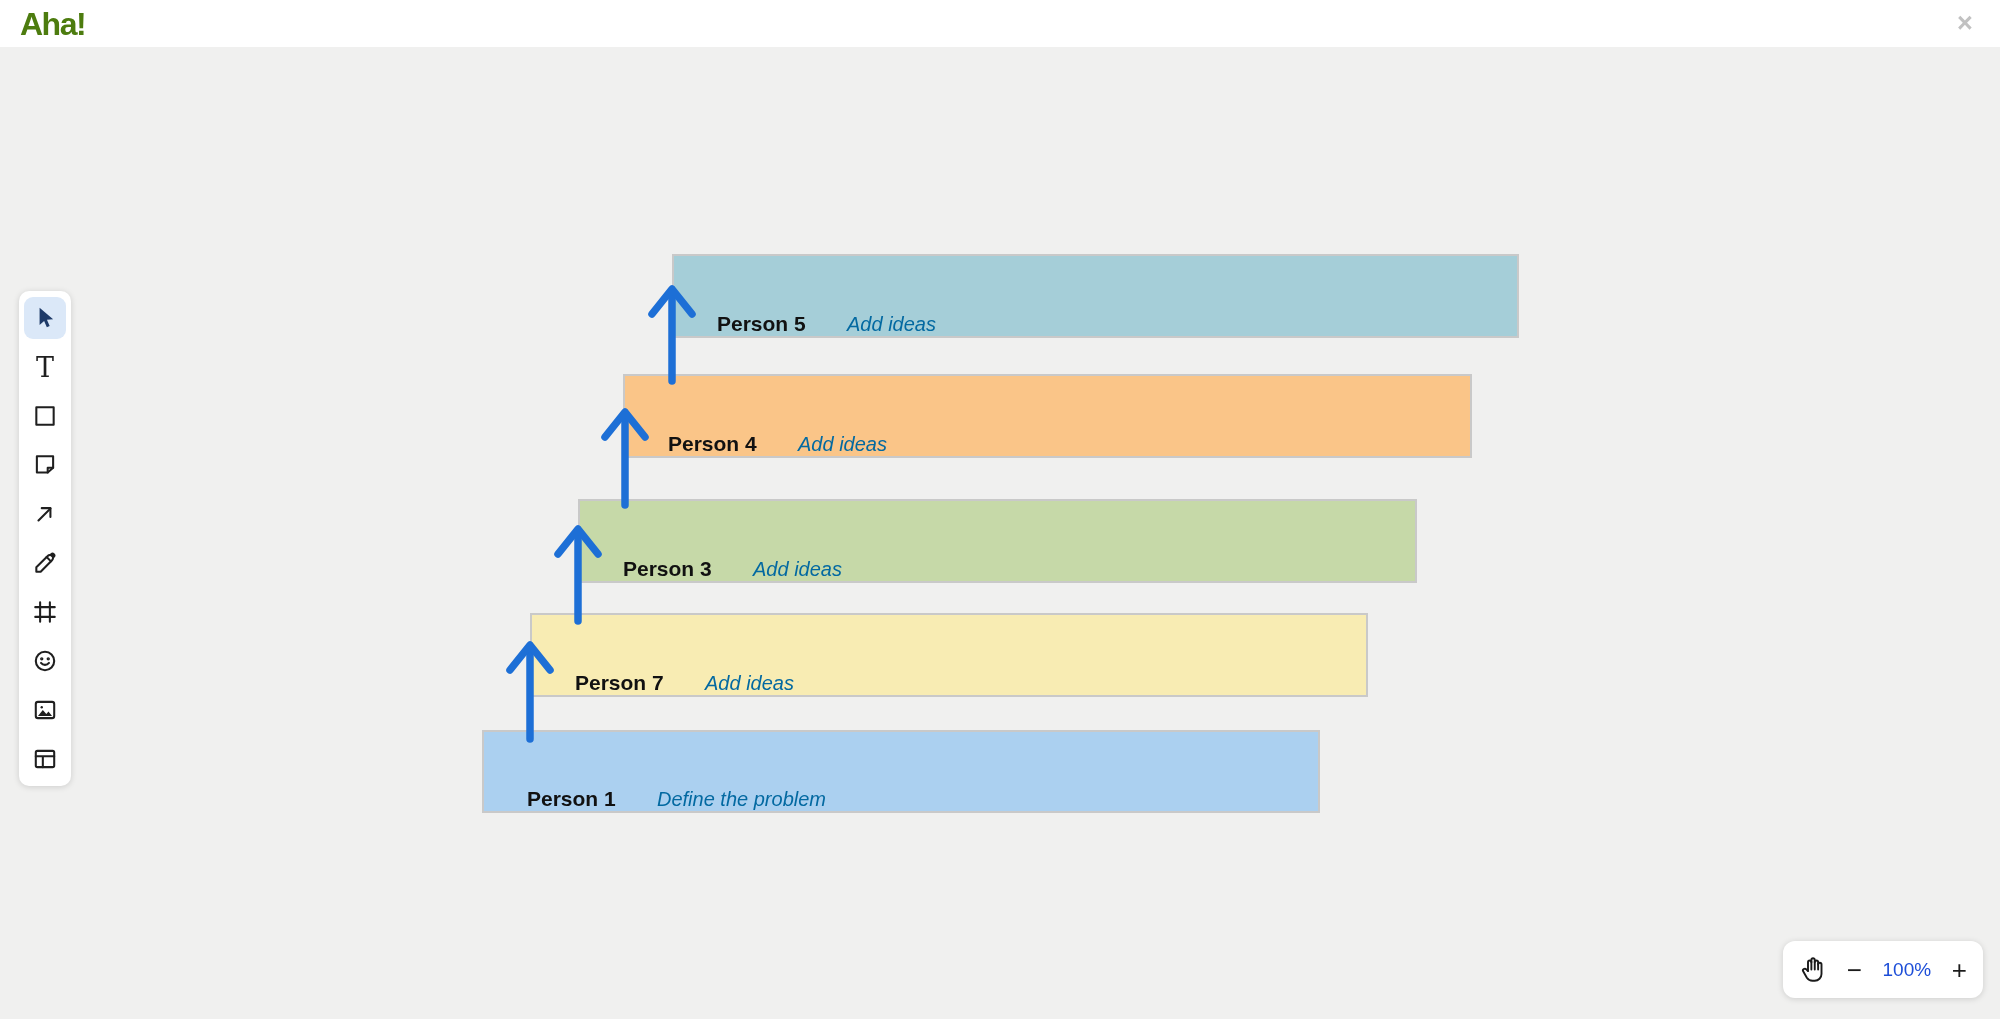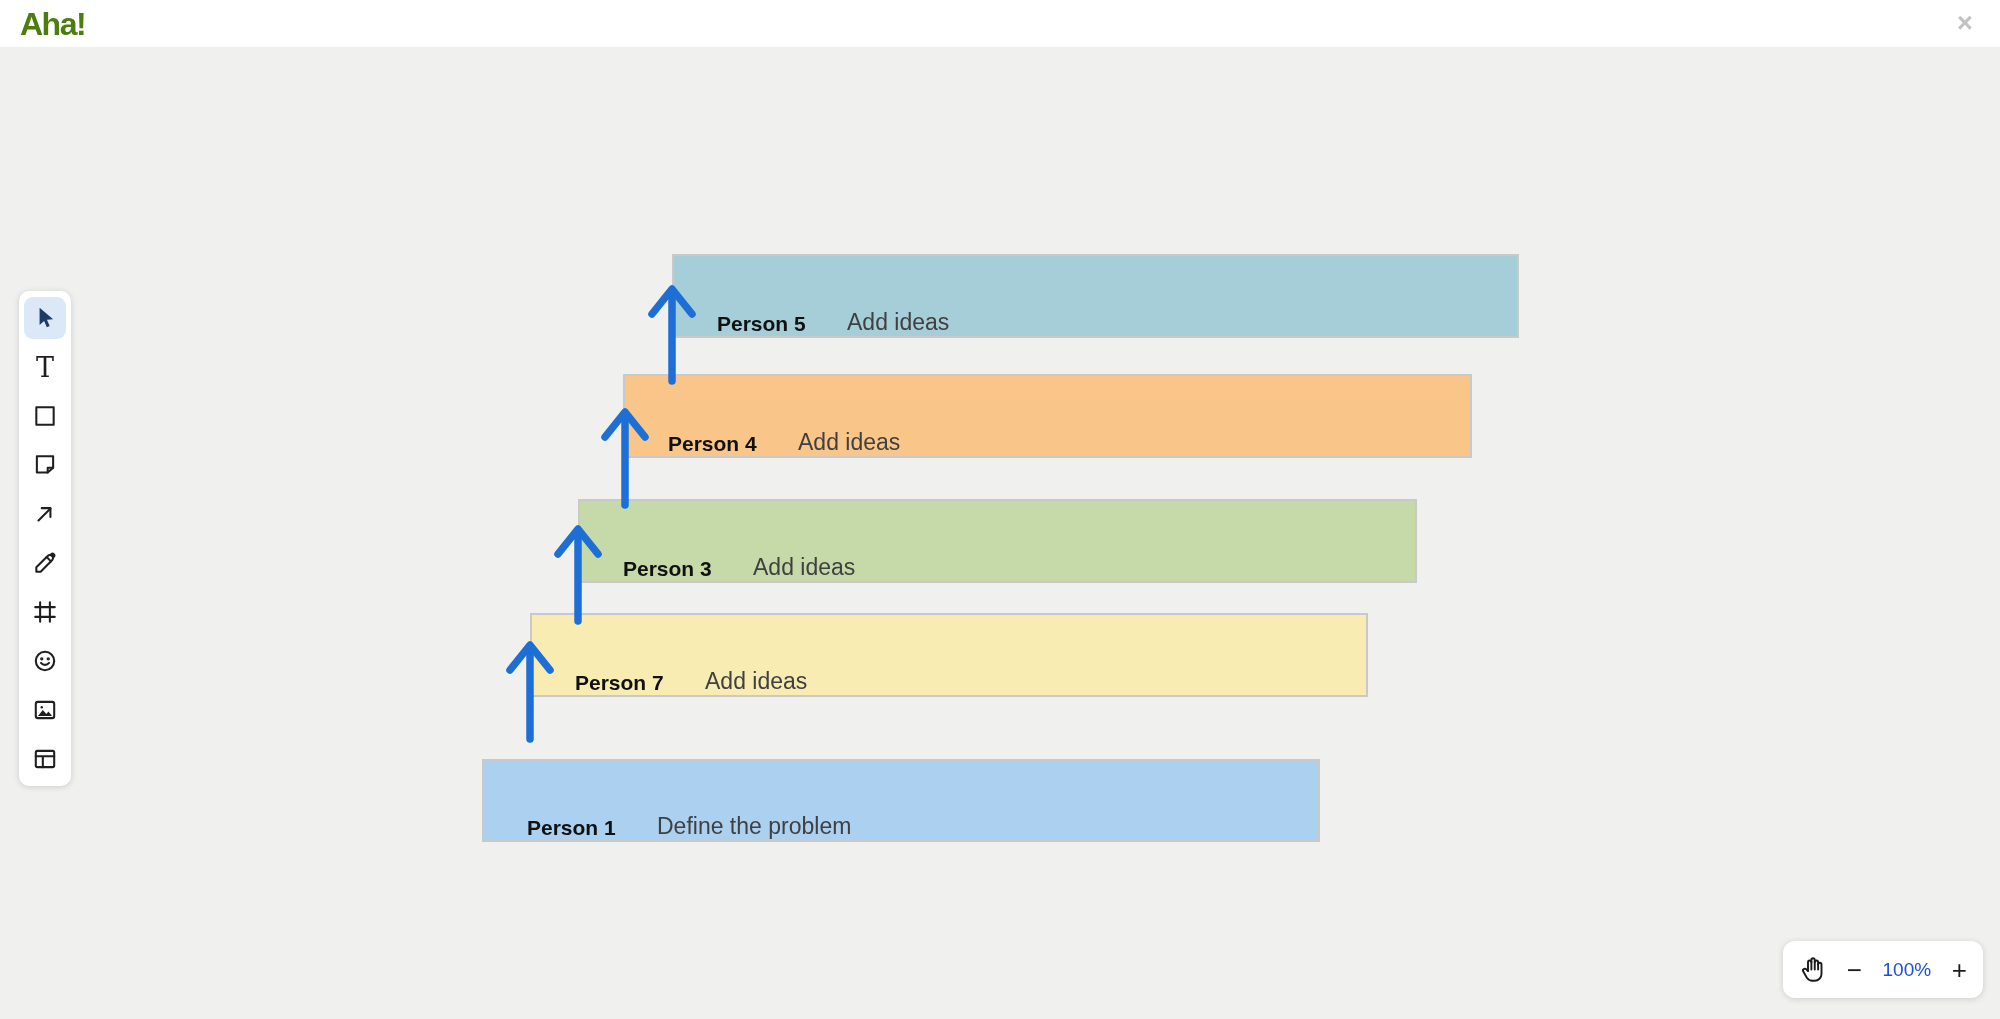--- a/index.html
+++ b/index.html
@@ -16,21 +16,21 @@
     font-weight:bold; line-height:34px; text-align:center; cursor:pointer; }
 
   
   .canvas { position:absolute; left:0; top:47px; width:2000px; height:972px;
     background:#f0f0ef; }
 
   .bar { position:absolute; display:flex; align-items:flex-end;
     border:2px solid #c9c9c9; padding-left:43px; }
   .bar .plabel { font-size:21px; font-weight:bold; color:#111;
     min-width:130px; white-space:nowrap; }
-  .bar .pnote { font-size:23px; color:#404040;
+  .bar .pnote { font-size:20px; font-style:italic; color:#0369a1;
     white-space:nowrap; }
 
   #arrows { position:absolute; left:0; top:0; pointer-events:none; }
   #arrows path { pointer-events:stroke; }
 
   
   .toolbar { position:absolute; left:19px; top:244px; width:52px;
     background:#ffffff; border-radius:10px; padding:6px 0;
     display:flex; flex-direction:column; align-items:center; gap:7px;
     box-shadow:0 1px 6px rgba(0,0,0,.15); }
@@ -71,21 +71,21 @@
         <span class="pnote">Add ideas</span>
       </div>
       <div class="bar" style="left: 578px; top: 452px; width: 839px; height: 84px; background: rgb(198, 217, 168); border-color: rgb(201, 201, 201);">
         <span class="plabel">Person 3</span>
         <span class="pnote">Add ideas</span>
       </div>
       <div class="bar" style="left: 530px; top: 566px; width: 838px; height: 84px; background: rgb(248, 236, 179); border-color: rgb(201, 201, 201);">
         <span class="plabel">Person 7</span>
         <span class="pnote">Add ideas</span>
       </div>
-      <div class="bar" style="left: 482px; top: 712px; width: 838px; height: 83px; background: rgb(171, 208, 240); border-color: rgb(201, 201, 201);">
+      <div class="bar" style="left: 482px; top: 683px; width: 838px; height: 83px; background: rgb(171, 208, 240); border-color: rgb(201, 201, 201);">
         <span class="plabel">Person 1</span>
         <span class="pnote">Define the problem</span>
       </div>
     </div>
   <svg id="arrows" width="2000" height="972" viewBox="0 47 2000 972">
       <g>
         <path d="M672 293 L672 381" fill="none" stroke="#1d6fd6" stroke-width="7.5" stroke-linecap="round" stroke-linejoin="round"></path>
         <path d="M652 314 L672 289 L692 314" fill="none" stroke="#1d6fd6" stroke-width="7.5" stroke-linecap="round" stroke-linejoin="round"></path>
       </g>
       <g>

